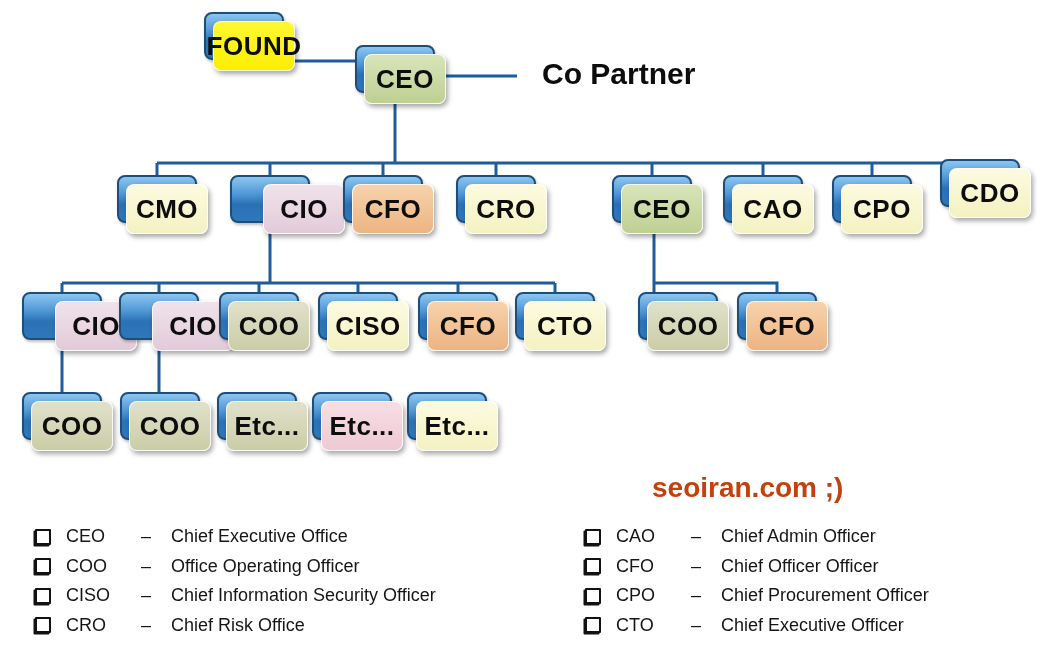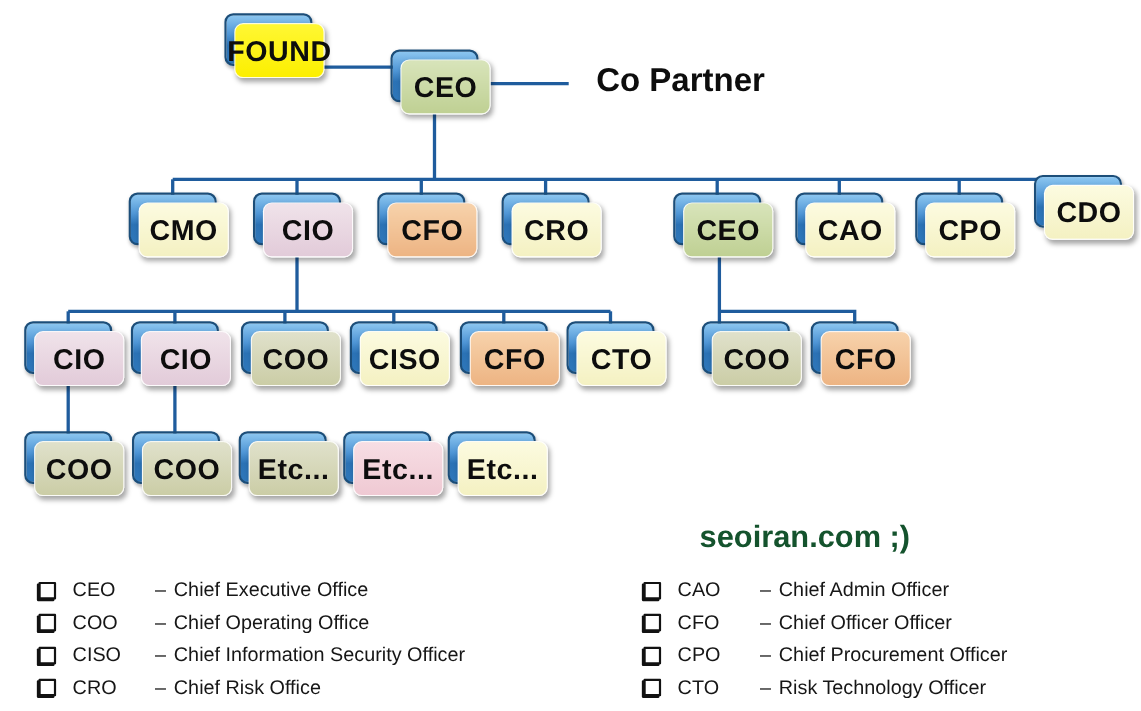--- a/index.html
+++ b/index.html
@@ -29,46 +29,46 @@
     display:flex;align-items:center;justify-content:center;
     font-size:26px;font-weight:700;color:#0d0d0d;
     border:1px solid rgba(255,255,255,0.85);
     box-shadow:2px 3px 5px rgba(0,0,0,0.35);
     box-sizing:border-box;
     letter-spacing:0.5px;
   }
   .style-yellow{background:linear-gradient(180deg,#FFF733 0%,#FCEF00 100%);}
   .style-green {background:linear-gradient(180deg,#D8E4BA 0%,#BFD093 100%);}
   .style-cream {background:linear-gradient(180deg,#FCFBE0 0%,#F4F1C2 100%);}
-  .style-pink  {background:linear-gradient(180deg,#F0E3EA 0%,#E2CBD9 100%);}
+  .style-pink  {background:linear-gradient(180deg,#F0E3EA 0%,#E2CBD9 100%);margin-left:24px;}
   .style-orange{background:linear-gradient(180deg,#F7D2AB 0%,#EDB483 100%);}
   .style-olive {background:linear-gradient(180deg,#E0E1CB 0%,#CBCDA6 100%);}
   .style-pink2 {background:linear-gradient(180deg,#F7DEE4 0%,#EFC9D3 100%);}
 
   .co-partner{
     position:absolute;left:522px;top:57px;z-index:2;
     font-size:30px;font-weight:600;color:#0d0d0d;margin-left:20px;
   }
   .watermark{
-    position:absolute;left:636px;top:472px;z-index:2;
-    font-size:28px;font-weight:700;color:#14532d;
+    position:absolute;left:652px;top:472px;z-index:2;
+    font-size:28px;font-weight:700;color:#c2410c;
   }
   .legend{position:absolute;z-index:2;}
   .legend-left{left:35px;top:522px;}
   .legend-right{left:585px;top:522px;}
   .legend-row{display:flex;align-items:center;height:29.5px;}
   .bullet{
     display:inline-block;width:12px;height:12px;
     border:2.5px solid #121212;border-radius:1px;
     box-shadow:-1.5px 1.5px 0 0 #121212;
     margin-right:15px;flex:0 0 auto;background:#fff;
   }
   .abbr{width:75px;font-size:18px;color:#161616;flex:0 0 auto;}
   .dash{font-size:18px;color:#161616;}
-  .desc{font-size:18px;color:#161616;margin-left:7px;white-space:nowrap;}
+  .desc{font-size:18px;color:#161616;margin-left:20px;white-space:nowrap;}
 </style>
 </head>
 <body>
 
 <div id="canvas">
 
   <svg id="connectors" width="1037" height="646">
 
     <line x1="291" y1="61" x2="358" y2="61"></line>
 
@@ -252,21 +252,21 @@
     <div class="legend-row">
       <span class="bullet"></span>
       <span class="abbr">CEO</span>
       <span class="dash">–</span>
       <span class="desc">Chief Executive Office</span>
     </div>
     <div class="legend-row">
       <span class="bullet"></span>
       <span class="abbr">COO</span>
       <span class="dash">–</span>
-      <span class="desc">Chief Operating Office</span>
+      <span class="desc">Office Operating Officer</span>
     </div>
     <div class="legend-row">
       <span class="bullet"></span>
       <span class="abbr">CISO</span>
       <span class="dash">–</span>
       <span class="desc">Chief Information Security Officer</span>
     </div>
     <div class="legend-row">
       <span class="bullet"></span>
       <span class="abbr">CRO</span>
@@ -291,17 +291,17 @@
     <div class="legend-row">
       <span class="bullet"></span>
       <span class="abbr">CPO</span>
       <span class="dash">–</span>
       <span class="desc">Chief Procurement Officer</span>
     </div>
     <div class="legend-row">
       <span class="bullet"></span>
       <span class="abbr">CTO</span>
       <span class="dash">–</span>
-      <span class="desc">Risk Technology Officer</span>
+      <span class="desc">Chief Executive Officer</span>
     </div>
   </div>
 
 </div>
 
 </body></html>

